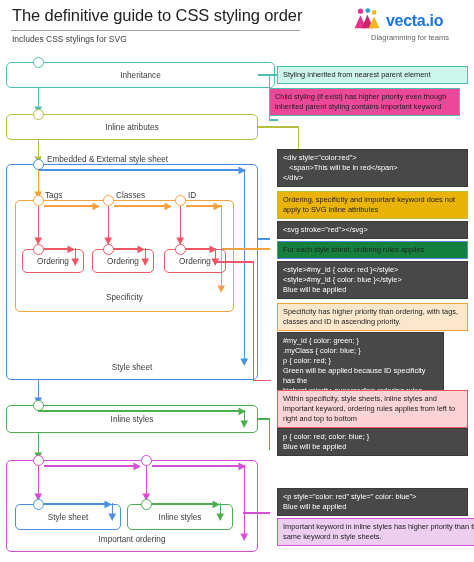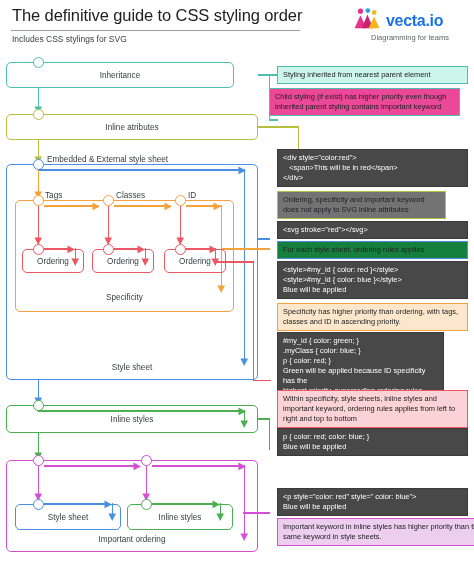--- a/index.html
+++ b/index.html
@@ -85,21 +85,21 @@
           </svg>
         </span>
         <span class="brand-name">vecta.io</span>
       </div>
       <div class="brand-tag">Diagramming for teams</div>
     </div>
   </div>
 
   <div class="canvas">
 
-    <div class="box" style="left:6px; top:10px; width:228px; height:26px; border-color:#4dbfb0;">
+    <div class="box" style="left:6px; top:10px; width:269px; height:26px; border-color:#4dbfb0;">
       <div class="lbl" style="top:8px;">Inheritance</div>
     </div>
     <div class="node" style="left:33px; top:5px; border-color:#4dbfb0;"></div>
 
     <div class="ln" style="left:258px; top:22.3px; width:12px; height:1.4px; background:#4dbfb0;"></div>
     <div class="ln" style="left:268.6px; top:22.3px; width:1.4px; height:45px; background:#4dbfb0;"></div>
 
     <div class="ln" style="left:37.8px; top:36px; width:1.4px; height:21px; background:#4dbfb0;"></div>
     <svg class="ln" style="left:34.3px; top:54px;" width="9" height="8" viewBox="0 0 9 8">
       <path d="M4.2 8 L0.4 0.5 L8 0.5 Z" fill="#4dbfb0"></path>
@@ -319,21 +319,21 @@
     <div>Child styling (if exist) has higher priority even though inherited parent styling contains important keyword</div>
   </div>
 
 
   <div class="ann code" style="left:277px; top:149px; width:191px;">
     <div>&lt;div style="color:red"&gt;</div>
     <div style="white-space:pre;">   &lt;span&gt;This will be in red&lt;/span&gt;</div>
     <div>&lt;/div&gt;</div>
   </div>
 
-  <div class="ann" style="left:277px; top:191px; width:169px; background:#737373; border-color:#b6bf3f;">
+  <div class="ann" style="left:277px; top:191px; width:191px; background:#eab308; border-color:#b6bf3f;">
     <div>Ordering, specificity and important keyword does not apply to SVG inline attributes</div>
   </div>
 
   <div class="ann code" style="left:277px; top:221px; width:191px;">
     <div>&lt;svg stroke="red"&gt;&lt;/svg&gt;</div>
   </div>
 
   <div class="ann" style="left:277px; top:241px; width:191px; background:#15803d; border-color:#4a90e2;">
     <div>For each style sheet, ordering rules applies</div>
   </div>

